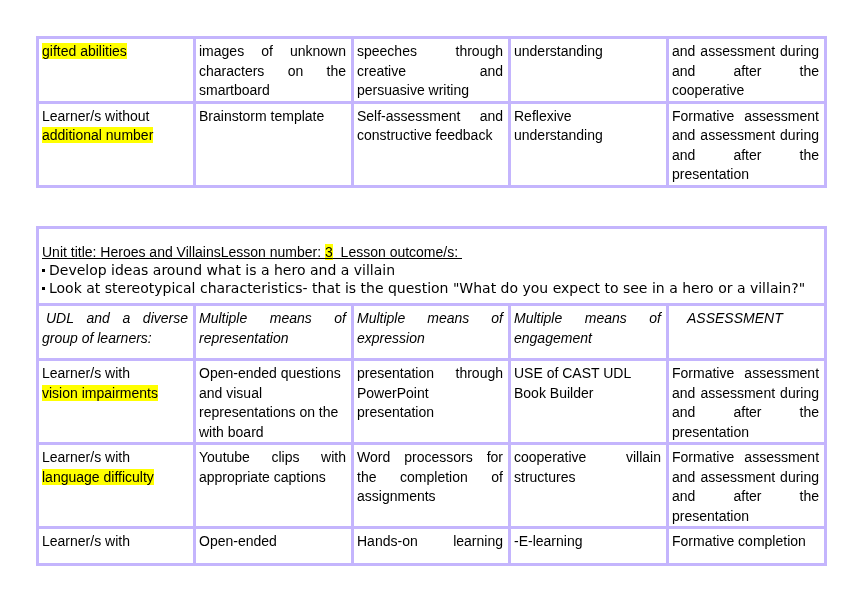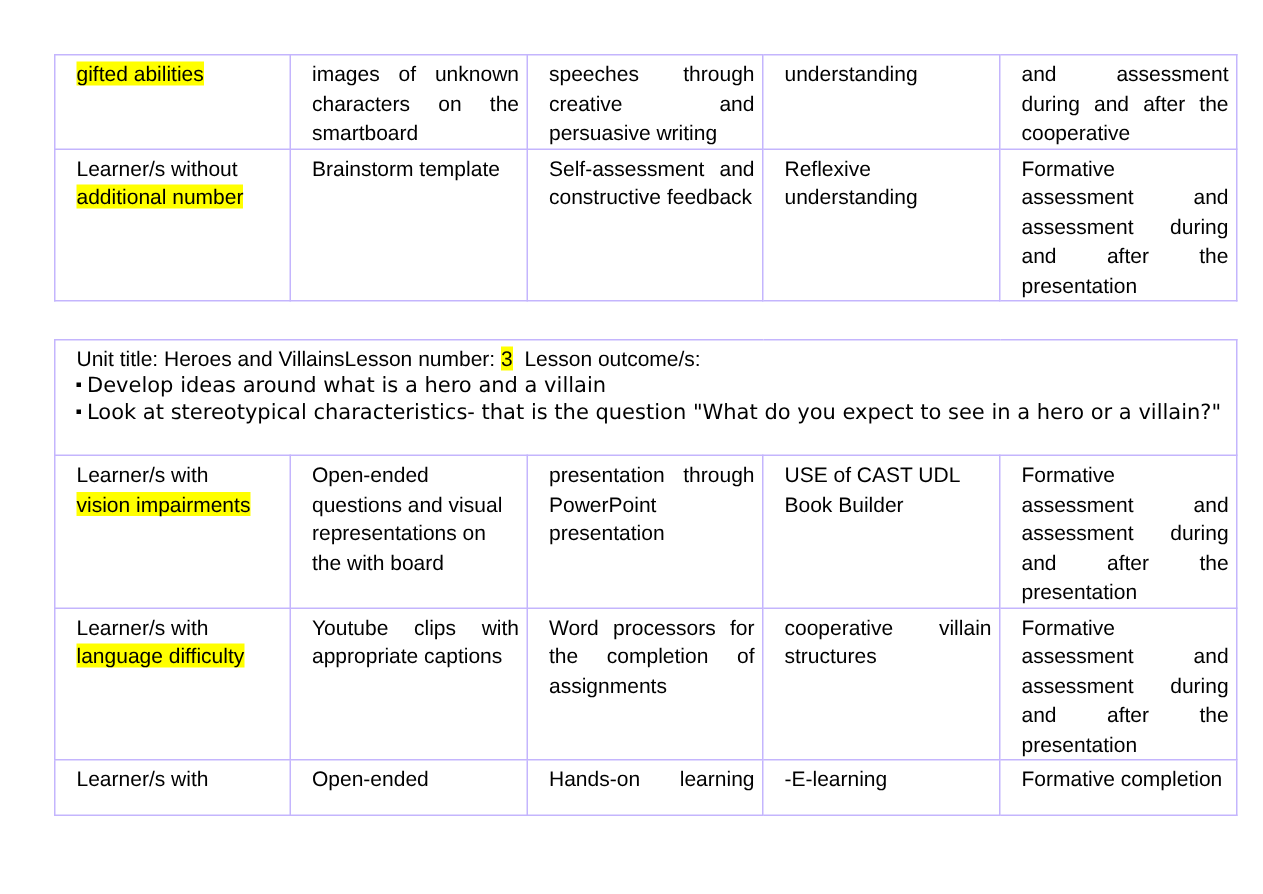--- a/index.html
+++ b/index.html
@@ -1,26 +1,26 @@
 <!DOCTYPE html>
 <html><head>
   <meta charset="utf-8">
   <style>
     html, body { margin: 0; padding: 0; background: #ffffff; }
     body { width: 842px; height: 596px; position: relative; overflow: hidden;
            font-family: "Liberation Sans", "DejaVu Sans", sans-serif; color: #000; }
     table { position: absolute; border-collapse: collapse; table-layout: fixed; }
-    td { border: 1px solid #c4b5fd; vertical-align: top; padding: 3px 5px 0 14px;
+    td { border: 3px solid #c4b5fd; vertical-align: top; padding: 3px 5px 0 3px;
          font-size: 14px; line-height: 19.5px; overflow: hidden; }
     td.j { text-align: justify; text-align-last: left; }
     .hl { background: #ffff00; }
     .ital { font-style: italic; }
     #t1 { left: 36px; top: 36px; width: 788px; }
     #t2 { left: 36px; top: 226px; width: 788px; }
-    .title-line { font-size: 14px; line-height: 18px; margin-top: 1px; }
+    .title-line { font-size: 14px; text-decoration: underline; line-height: 18px; margin-top: 12px; }
     .bullet { font-family: "DejaVu Sans", sans-serif; font-size: 14px; line-height: 18px; }
     .bullet .dot { display: inline-block; width: 3px; height: 3px; background: #000; vertical-align: middle; margin: 0 4px 2px 0; }
   </style>
 </head>
 <body>
 
 <table id="t1">
   <colgroup>
     <col style="width:157px">
       <col style="width:158px">
@@ -61,20 +61,27 @@
   <tbody>
       <tr style="height:77px">
     <td colspan="5" style="padding-top:2px">
       <div class="title-line">
         <span>Unit title: Heroes and VillainsLesson number: </span><span class="hl">3</span><span style="white-space:pre">  Lesson outcome/s: </span>
       </div>
       <div class="bullet"><span class="dot"></span><span>Develop ideas around what is a hero and a villain</span></div>
       <div class="bullet"><span class="dot"></span><span>Look at stereotypical characteristics- that is the question "What do you expect to see in a hero or a villain?"</span></div>
     </td>
   </tr>
+  <tr style="height:55px">
+    <td class="j ital" style="text-indent:4px"><span>UDL and a diverse group of learners:</span></td>
+    <td class="j ital">Multiple means of representation</td>
+    <td class="j ital">Multiple means of expression</td>
+    <td class="j ital">Multiple means of engagement</td>
+    <td class="ital" style="padding-left:18px"><span>ASSESSMENT</span></td>
+  </tr>
   <tr style="height:82px">
     <td>
       <span>Learner/s with</span><br><span class="hl">vision impairments</span>
     </td>
     <td>Open-ended questions and visual representations on the with board</td>
     <td class="j">presentation through PowerPoint presentation</td>
     <td>USE of CAST UDL Book Builder</td>
     <td class="j">Formative assessment and assessment during and after the presentation</td>
   </tr>
   <tr style="height:81px">

